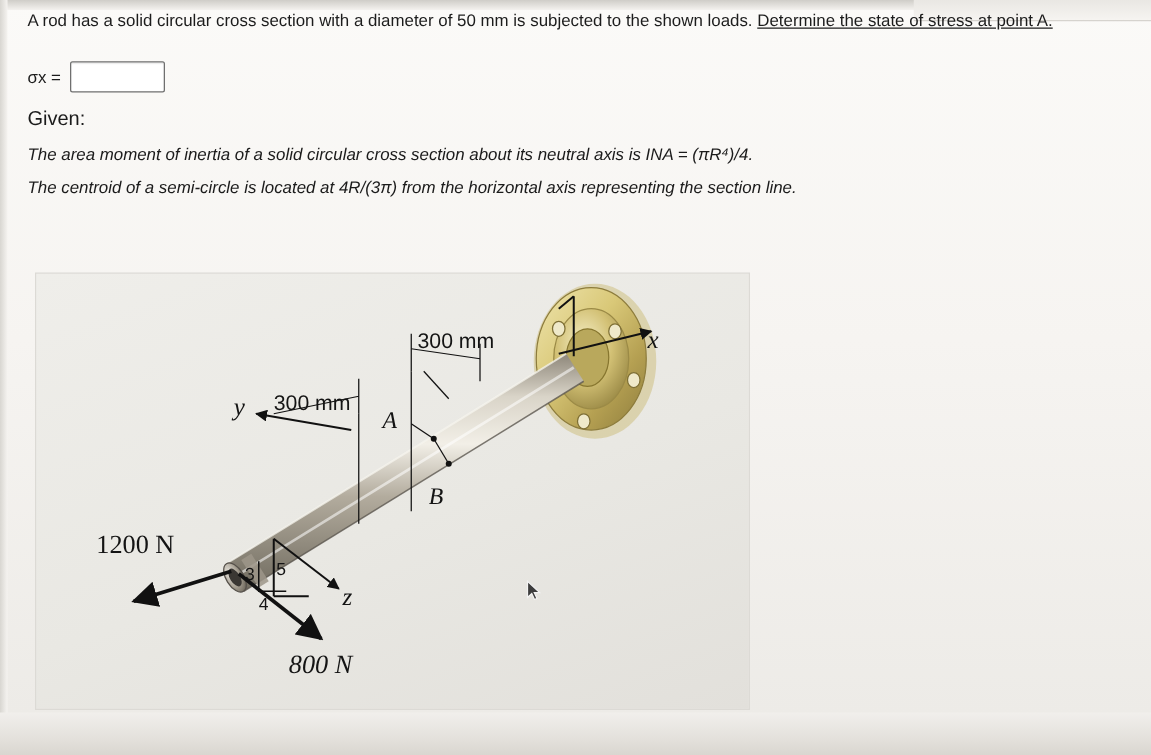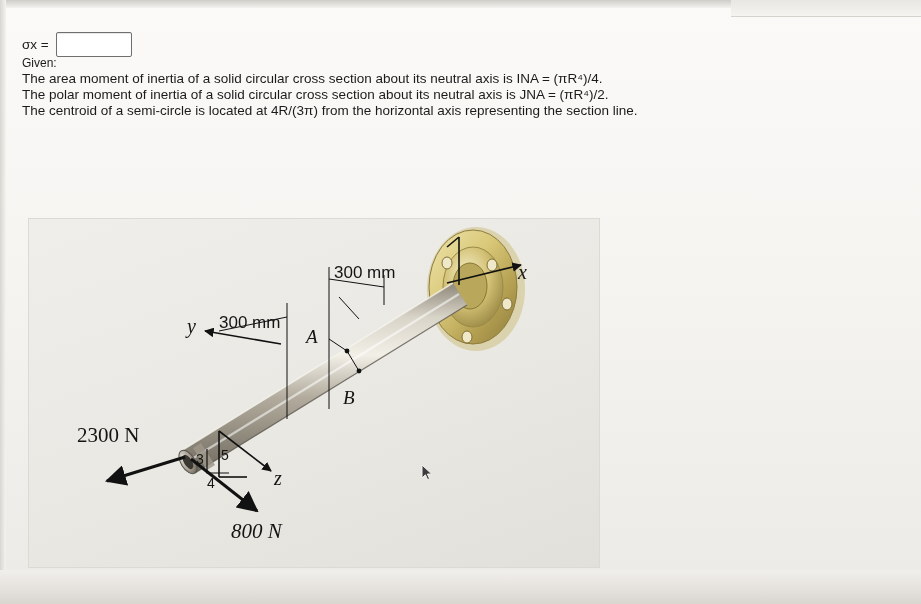--- a/index.html
+++ b/index.html
@@ -84,26 +84,28 @@
     width: 70px;
     height: 21px;
     background: #ffffff;
     border: 1px solid #6f6f6f;
     border-radius: 2px;
     box-shadow: inset 0 1px 1px rgba(0,0,0,.10);
   }
   .answer-box.wide { width: 72px; }
 
   .given-label {
-    font-size: 12px;
+    font-size: 16px;
+    margin-top: 13px;
   }
   .given-line {
     font-size: 13.5px;
-    margin-top: 1px;
+    margin-top: 11px;
     white-space: nowrap;
+    font-style: italic;
   }
 
   
   #figure {
     position: absolute;
     left: 28px;
     top: 218px;
     width: 570px;
     height: 348px;
     background: linear-gradient(160deg,#efeeea 0%,#e9e8e3 55%,#e2e0db 100%);
@@ -144,30 +146,33 @@
 <div id="page">
   <div id="paper"></div>
   <div class="edge-top"></div>
   <div class="corner-tr"></div>
   <div class="edge-left"></div>
   <div class="edge-bottom"></div>
 </div>
 
 <div id="textblock">
 
+  <div class="qline">
+    <span>A rod has a solid circular cross section with a diameter of 50 mm is subjected to the shown loads.</span>
+    <span class="underlined">Determine the state of stress at point A.</span>
+  </div>
 
   <div class="answer-row">
     <span class="answer-label">σx =</span>
     <input class="answer-box" type="text" placeholder="" style="">
   </div>
 
 
   <div class="given-label">Given:</div>
   <div class="given-line">The area moment of inertia of a solid circular cross section about its neutral axis is INA = (πR⁴)/4.</div>
-  <div class="given-line">The polar moment of inertia of a solid circular cross section about its neutral axis is JNA = (πR⁴)/2.</div>
   <div class="given-line">The centroid of a semi-circle is located at 4R/(3π) from the horizontal axis representing the section line.</div>
 
 </div>
 
 <div id="figure">
 
   <svg width="570" height="348" viewBox="0 0 570 348">
     <defs>
       <linearGradient id="rodGrad" x1="0" y1="0" x2="0" y2="1">
         <stop offset="0%" stop-color="#8e877a"></stop>
@@ -272,21 +277,21 @@
     </g>
   </svg>
 
   <div class="fig-label lbl-300a">300 mm</div>
   <div class="fig-label lbl-300b">300 mm</div>
   <div class="fig-label lbl-x">x</div>
   <div class="fig-label lbl-y">y</div>
   <div class="fig-label lbl-z">z</div>
   <div class="fig-label lbl-A">A</div>
   <div class="fig-label lbl-B">B</div>
-  <div class="fig-label lbl-1200">2300 N</div>
+  <div class="fig-label lbl-1200">1200 N</div>
   <div class="fig-label lbl-800">800 N</div>
   <div class="fig-label lbl-3">3</div>
   <div class="fig-label lbl-5">5</div>
   <div class="fig-label lbl-4">4</div>
 
   <div id="cursor">
     <svg width="14" height="18" viewBox="0 0 14 18">
       <path d="M1,1 L1,14 L4.4,10.8 L6.6,15.6 L8.6,14.7 L6.4,10 L10.7,10 Z" fill="#3c3c3c" stroke="#f2f2f2" stroke-width="1"></path>
     </svg>
   </div>

